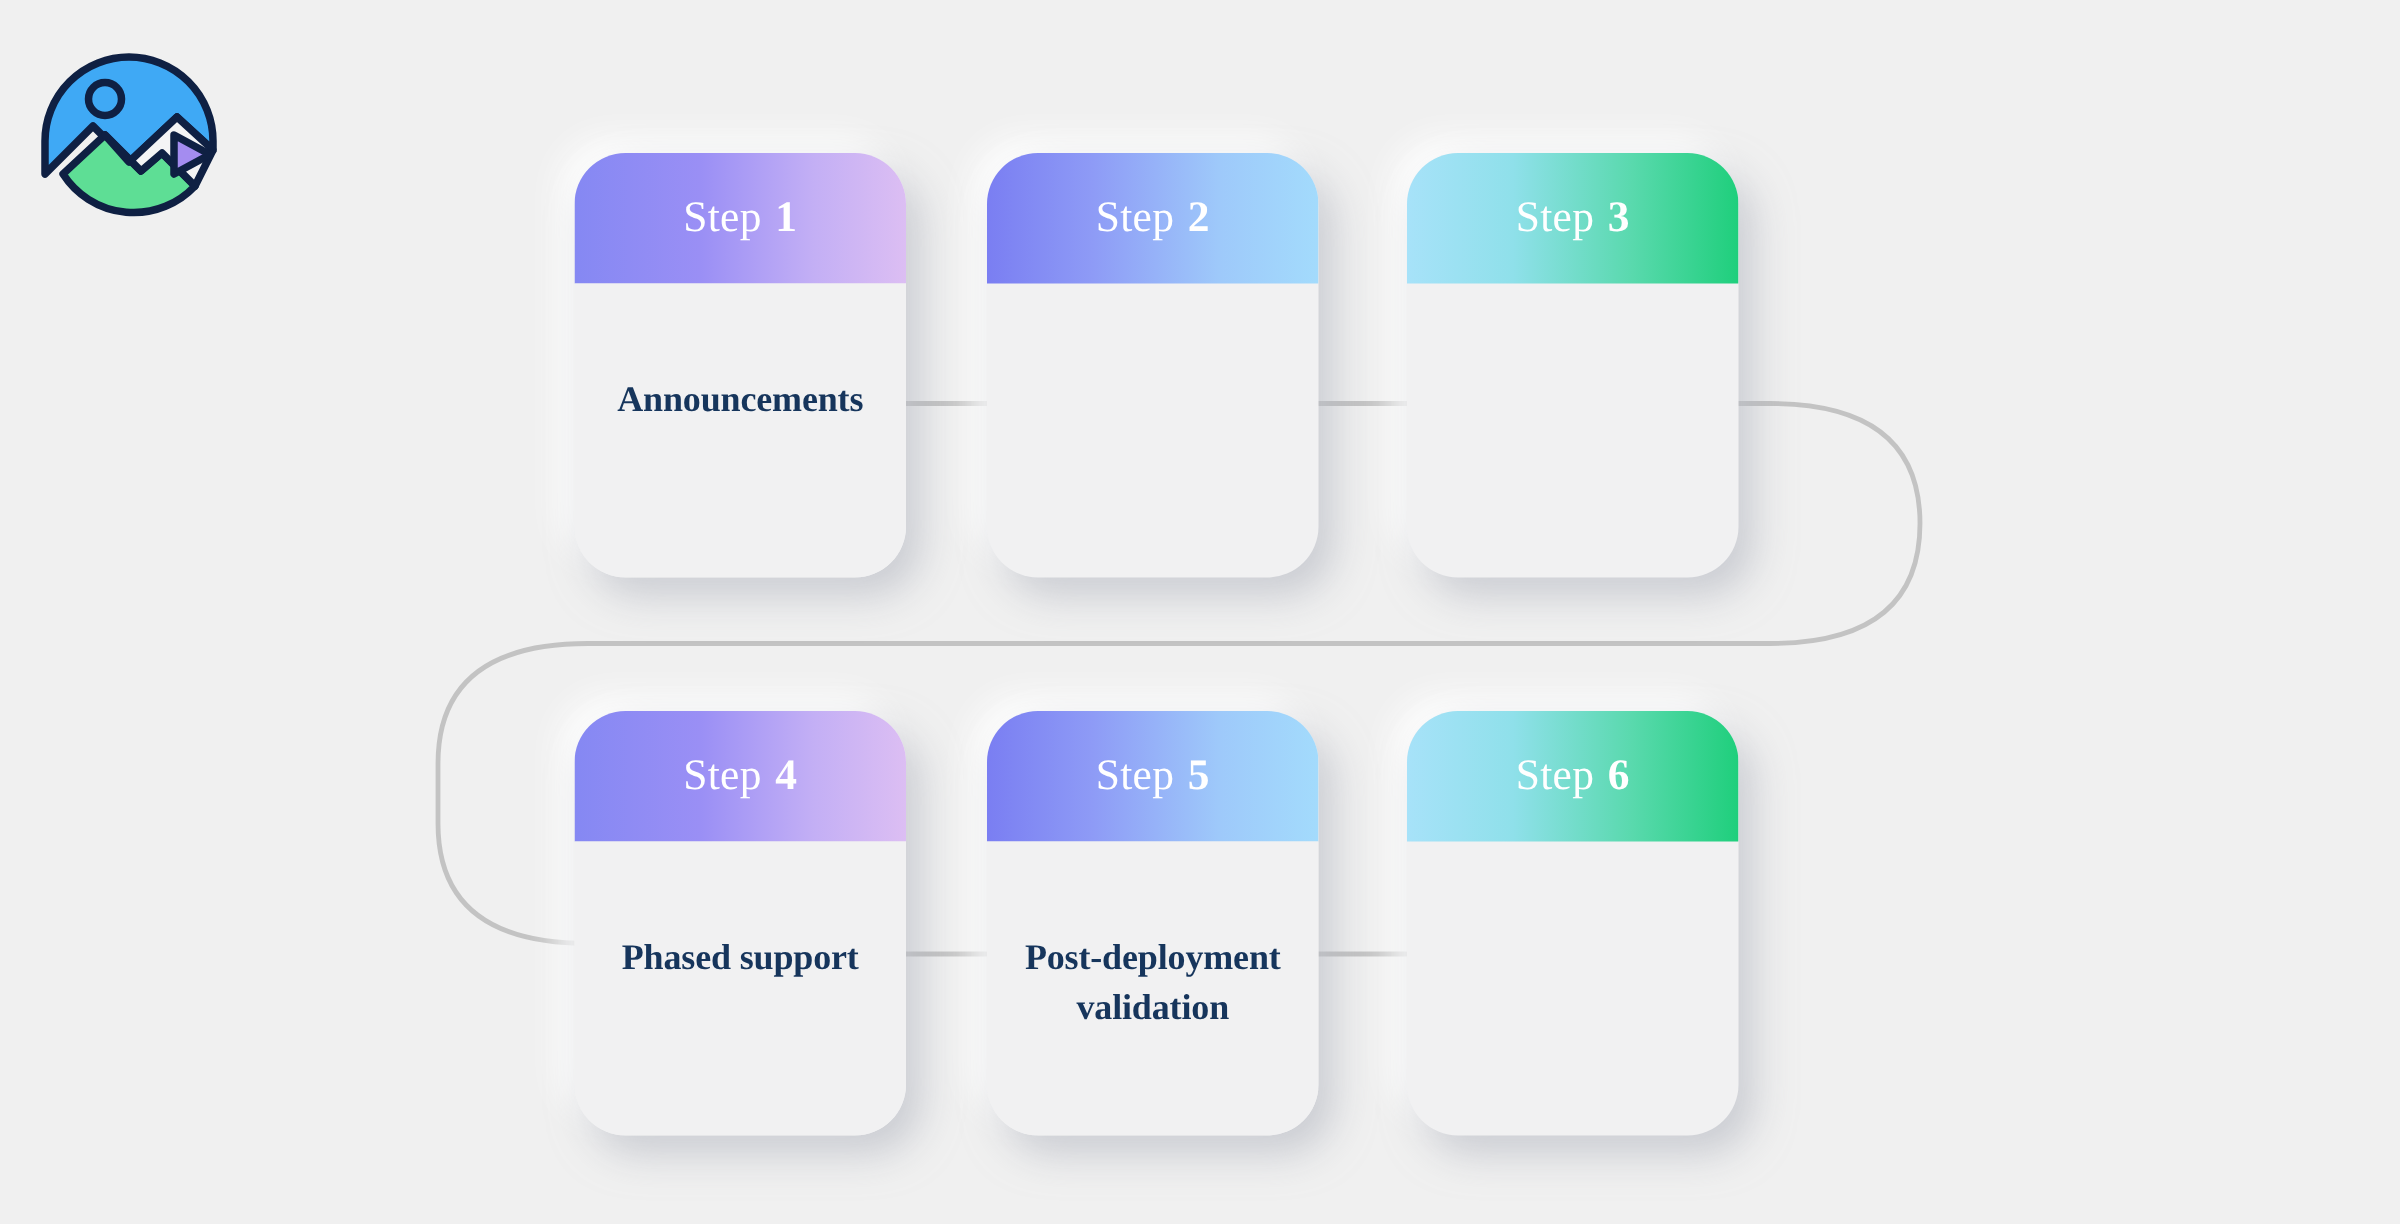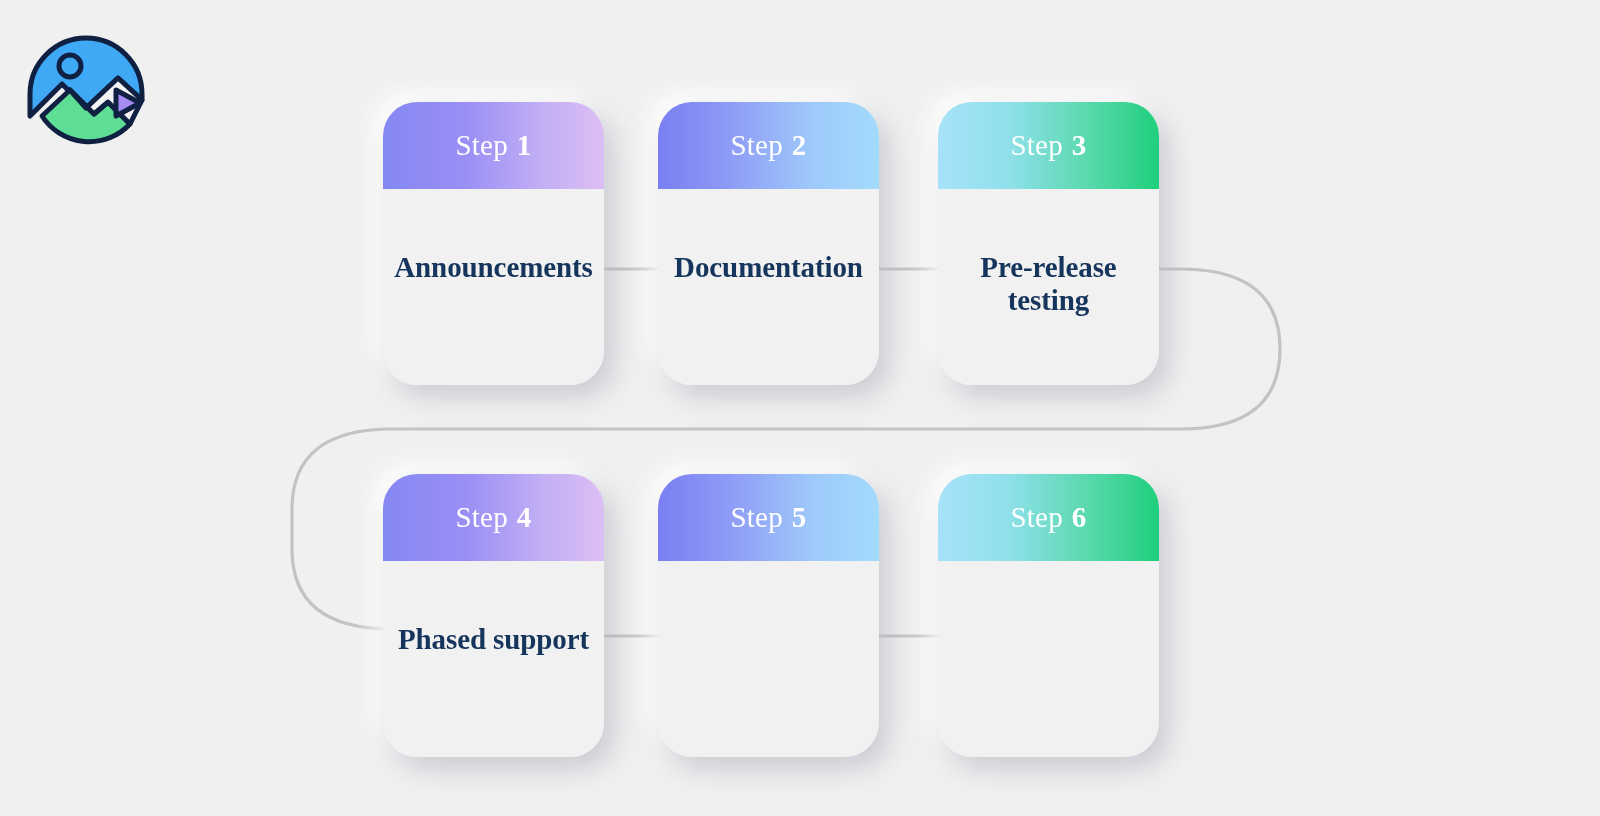--- a/index.html
+++ b/index.html
@@ -85,21 +85,21 @@
     background: #f1f1f2;
   }
 
   .card-label {
     position: absolute;
     left: 6px;
     right: 6px;
     top: 62px;
     text-align: center;
     color: #16355c;
-    font-size: 29px;
+    font-size: 24px;
     font-weight: 600;
     line-height: 33px;
     letter-spacing: -0.1px;
     white-space: pre-line;
   }
 
   
   .grad-purple {
     background: linear-gradient(90deg, #8588f3 0%, #9a8ff5 38%, #c3aff5 72%, #dcbef3 100%);
   }
@@ -161,51 +161,48 @@
     <div class="card-body">
       <div class="card-label">Announcements</div>
     </div>
   </div>
 
   <div class="card pos-r1c2">
     <div class="card-header grad-blue">
       <span class="step-word">Step</span>
         <span class="step-num">2</span>
     </div>
-    <div class="card-body">
-      <div class="card-label">Documentation</div>
-    </div>
   </div>
 
   <div class="card pos-r1c3">
     <div class="card-header grad-green">
       <span class="step-word">Step</span>
         <span class="step-num">3</span>
     </div>
-    <div class="card-body">
-      <div class="card-label">Pre-release
-testing</div>
-    </div>
   </div>
 
   <div class="card pos-r2c1">
     <div class="card-header grad-purple">
       <span class="step-word">Step</span>
         <span class="step-num">4</span>
     </div>
     <div class="card-body">
       <div class="card-label">Phased support</div>
     </div>
   </div>
 
   <div class="card pos-r2c2">
     <div class="card-header grad-blue">
       <span class="step-word">Step</span>
         <span class="step-num">5</span>
     </div>
+    <div class="card-body">
+      <div class="card-label">Post-deployment
+validation</div>
+    </div>
   </div>
 
   <div class="card pos-r2c3">
     <div class="card-header grad-green">
       <span class="step-word">Step</span>
         <span class="step-num">6</span>
     </div>
   </div>
 
 </div>

